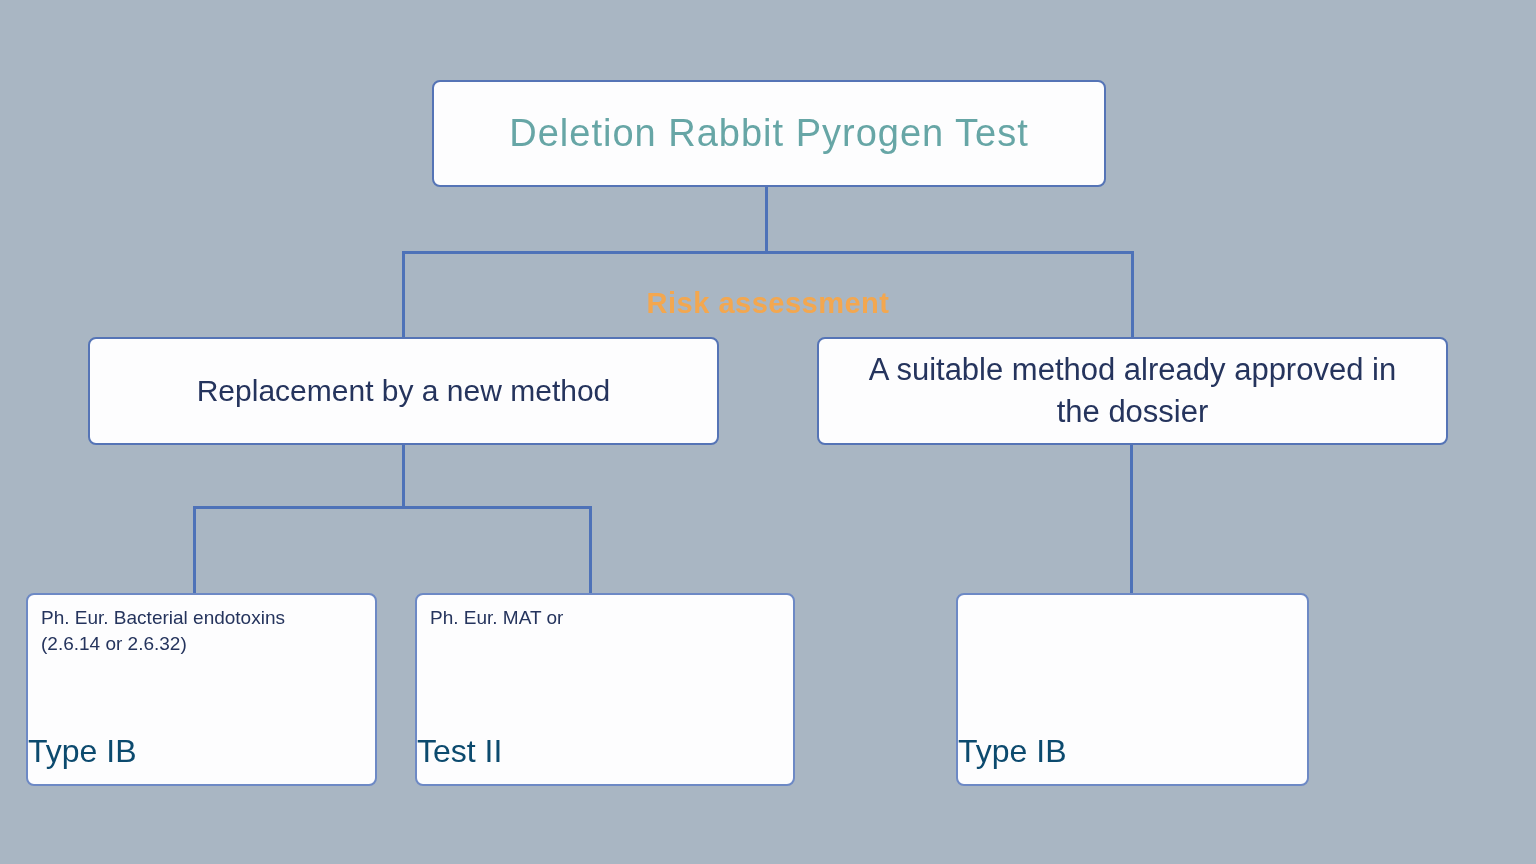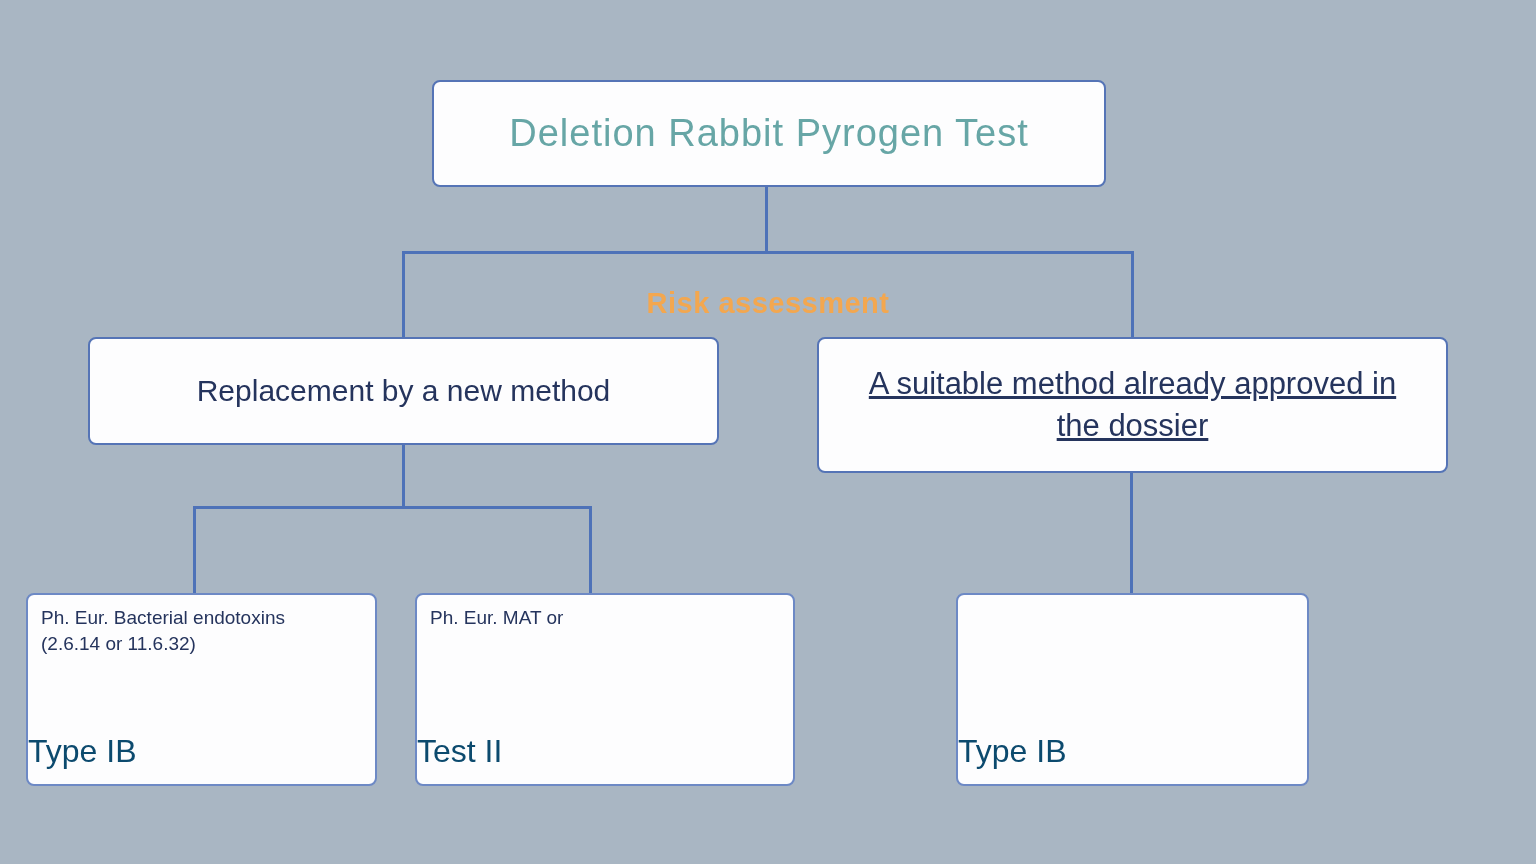--- a/index.html
+++ b/index.html
@@ -30,25 +30,24 @@
     color: #67a6a6;
     font-size: 38px;
     font-weight: 400;
     letter-spacing: 1px;
   }
   .branch-left {
     left: 88px; top: 337px; width: 631px; height: 108px;
     font-size: 30px;
   }
   .branch-right {
-    left: 817px; top: 337px; width: 631px; height: 136px;
+    left: 817px; top: 337px; width: 631px; height: 108px;
     font-size: 31px;
     line-height: 1.35;
     padding: 0 30px;
-    text-decoration: underline;
   }
   .outcome {
     border-width: 2px;
     border-color: #6d89c5;
   }
   .outcome-1 { left: 18px;  top: 593px; width: 351px; height: 193px; margin-left: 8px; }
   .outcome-2 { left: 415px; top: 593px; width: 380px; height: 193px; }
   .outcome-3 { left: 956px; top: 593px; width: 353px; height: 193px; }
   .outcome .desc {
     position: absolute;
@@ -114,21 +113,21 @@
     <span>Replacement by a new method</span>
   </div>
 
   <div class="node center branch-right">
     <span>A suitable method already approved in the dossier</span>
   </div>
 
   <div class="node outcome outcome-1">
     <div class="desc">
       <span>Ph. Eur. Bacterial endotoxins</span>
-      <span>(2.6.14 or 11.6.32)</span>
+      <span>(2.6.14 or 2.6.32)</span>
     </div>
     <div class="type-label">Type IB</div>
   </div>
 
   <div class="node outcome outcome-2">
     <div class="desc">
       <span>Ph. Eur. MAT or</span>
     </div>
     <div class="type-label">Test II</div>
   </div>

